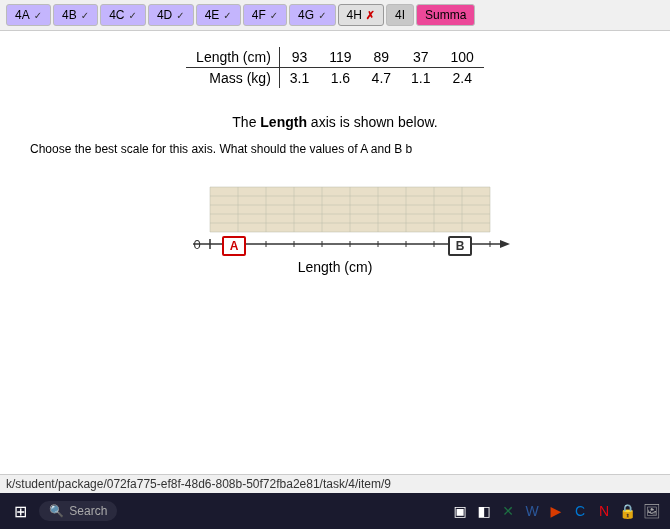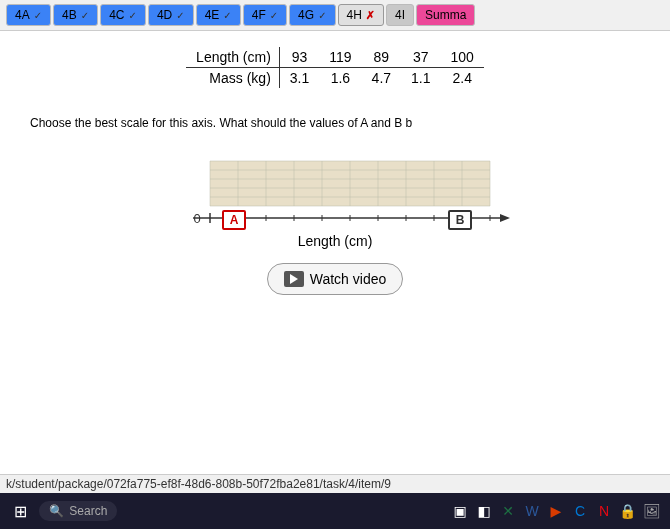--- a/index.html
+++ b/index.html
@@ -22,21 +22,21 @@
       padding: 4px 6px;
       gap: 2px;
     }
     .tab {
       display: flex;
       align-items: center;
       gap: 4px;
       padding: 3px 8px;
       border: 1px solid #bbb;
       border-radius: 3px;
-      background: #3b82f6;
+      background: #c4b5fd;
       font-size: 12px;
       cursor: pointer;
       white-space: nowrap;
     }
     .tab.active {
       background: #e0e0e0;
       border-color: #999;
     }
     .tab .check {
       color: #333;
@@ -279,20 +279,23 @@
         <td class="val-col">3.1</td>
         <td class="val-col">1.6</td>
         <td class="val-col">4.7</td>
         <td class="val-col">1.1</td>
         <td class="val-col">2.4</td>
       </tr>
     </tbody>
       </table>
   </div>
 
+  <div class="instruction-text">
+    The <span class="bold">Length</span> axis is shown below.
+  </div>
 
   <div class="question-text">
     <span>Choose the best scale for this axis. What should the values of A and B b</span>
   </div>
 
   <div class="axis-container">
     <div class="number-line-wrapper">
       <svg width="360" height="75">
 
         <rect x="55" y="5" width="280" height="45" fill="#e8dfc8"></rect>
@@ -338,26 +341,20 @@
         <rect x="68" y="55" width="22" height="18" fill="#fff" stroke="#cc0000" stroke-width="2" rx="1"></rect>
         <text x="79" y="68" font-size="12" fill="#cc0000" font-weight="bold" text-anchor="middle">A</text>
 
         <rect x="294" y="55" width="22" height="18" fill="#fff" stroke="#333" stroke-width="2" rx="1"></rect>
         <text x="305" y="68" font-size="12" fill="#333" font-weight="bold" text-anchor="middle">B</text>
       </svg>
     </div>
     <div class="axis-label">Length (cm)</div>
   </div>
 
-  <div class="btn-center">
-    <button class="watch-video-btn">
-      <span class="play-icon"></span>
-      <span>Watch video</span>
-    </button>
-  </div>
 
 </div>
 
 <div class="url-bar">
   <span>k/student/package/072fa775-ef8f-48d6-808b-50f72fba2e81/task/4/item/9</span>
 </div>
 
 <div class="taskbar">
   <span class="win-icon">⊞</span>
   <div class="search-box">

